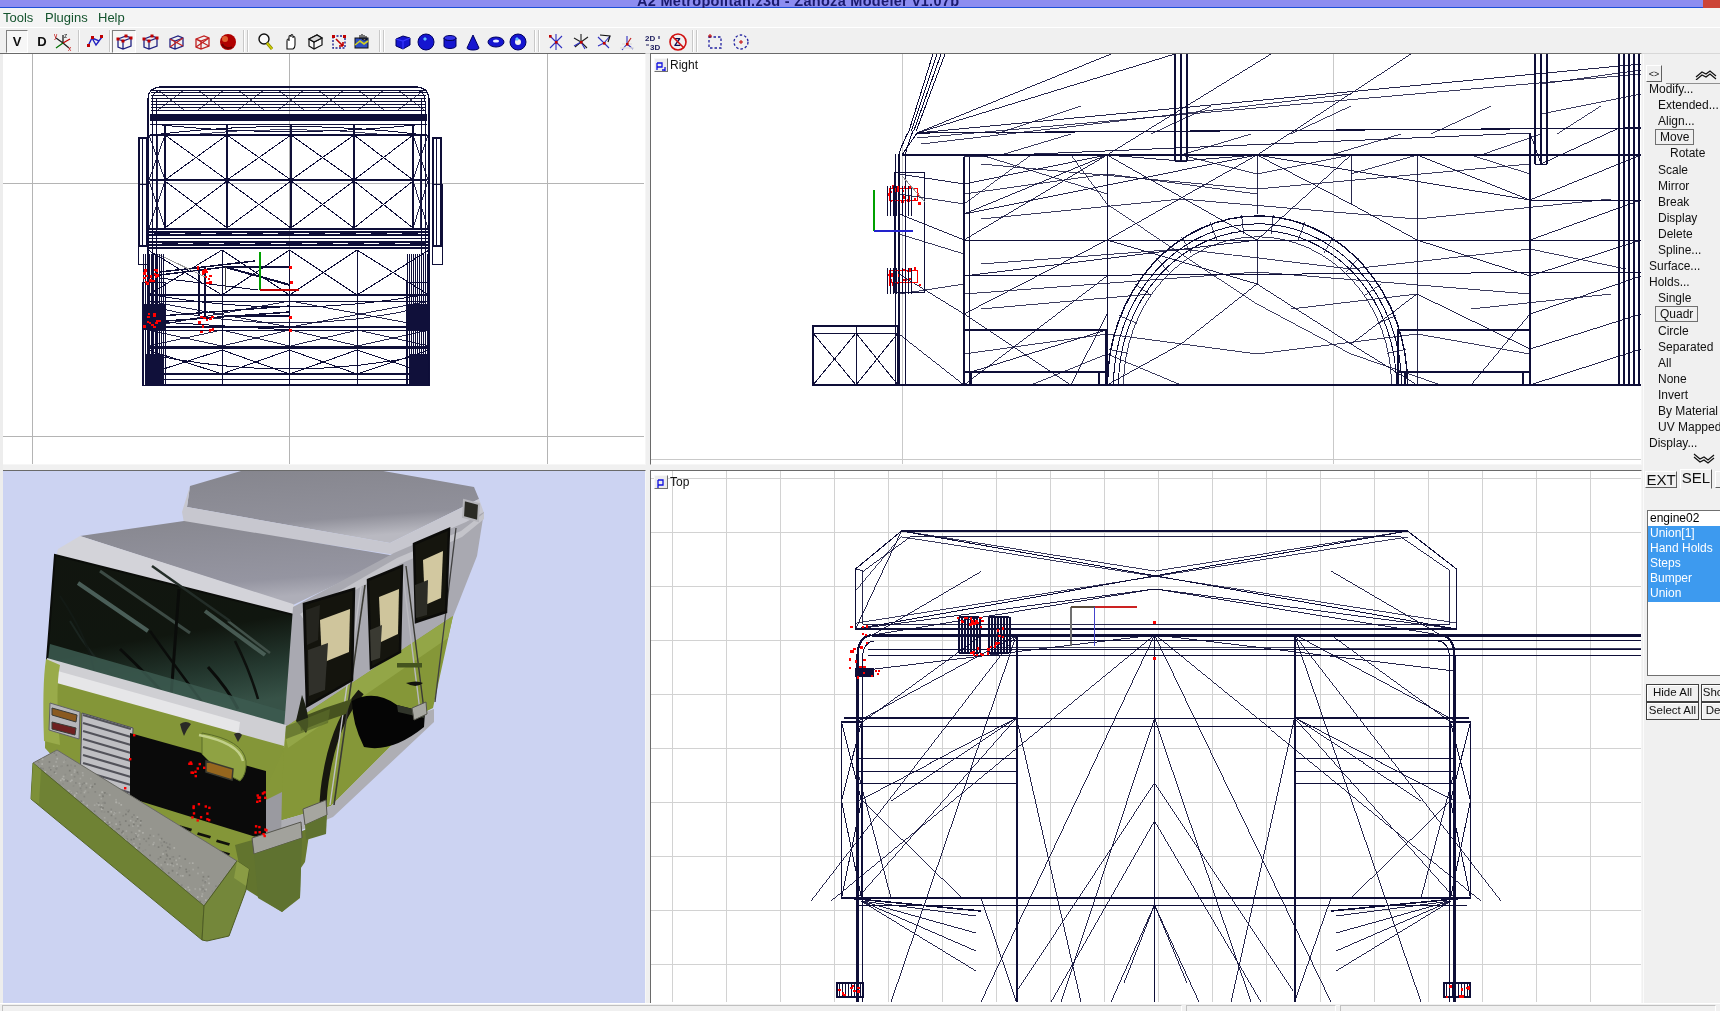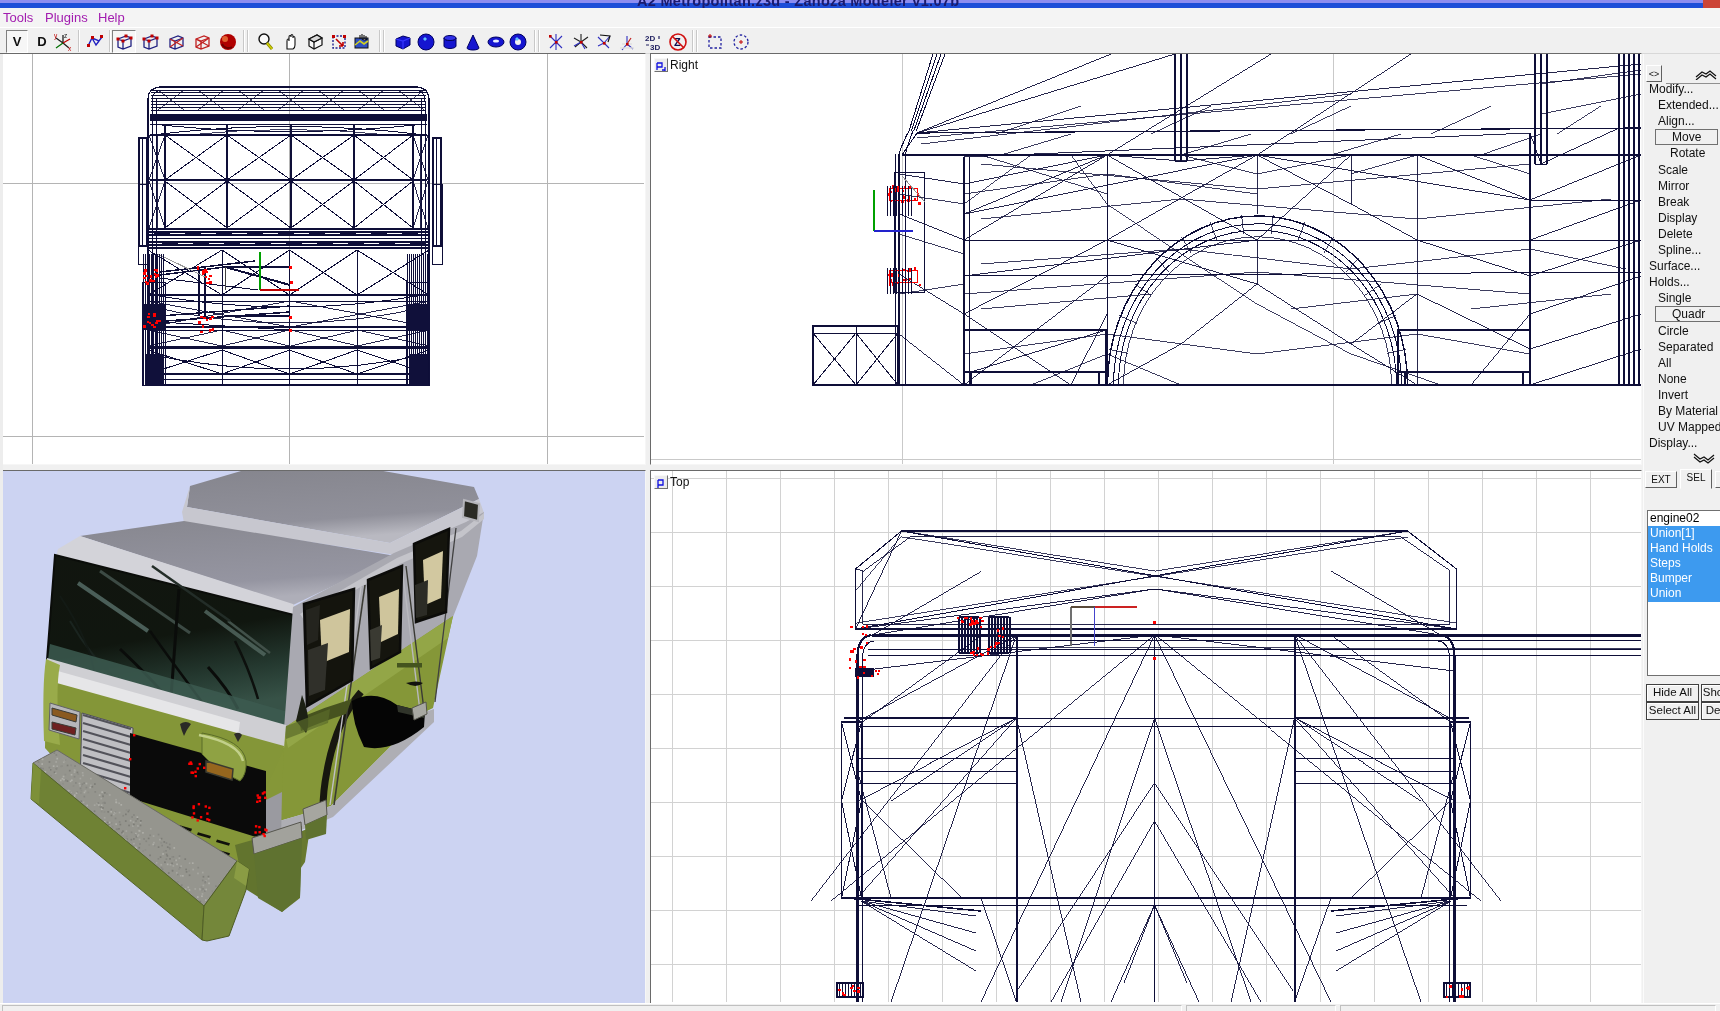--- a/index.html
+++ b/index.html
@@ -1,33 +1,33 @@
 <!DOCTYPE html>
 <html><head><meta charset="utf-8"><style>
 *{margin:0;padding:0;box-sizing:border-box}
 html,body{width:1720px;height:1011px;overflow:hidden;font-family:"Liberation Sans",sans-serif;background:#f0f0f0}
-#titlebar{position:absolute;left:0;top:0;width:1720px;height:8px;background:#8d8df0;border-bottom:5px solid #1d4ed8}
+#titlebar{position:absolute;left:0;top:0;width:1720px;height:8px;background:#8d8df0;border-bottom:1px solid #1d4ed8}
 #titlebar .ttext{position:absolute;left:637px;top:-7px;color:#1a1a6e;font-size:14.5px;font-weight:bold;letter-spacing:0.3px}
 #closebtn{position:absolute;right:0px;top:0;width:17px;height:8px;background:#cc4437}
-#menubar{position:absolute;left:0;top:8px;width:1720px;height:19px;background:#f4f4f4;color:#a21caf;font-size:13px}
+#menubar{position:absolute;left:0;top:8px;width:1720px;height:19px;background:#f4f4f4;color:#14532d;font-size:13px}
 #menubar span{position:absolute;top:2px}
 #toolbar{position:absolute;left:0;top:27px;width:1720px;height:27px;background:#f0f0f0;border-top:1px solid #ffffff;border-bottom:1px solid #d8d8d8}
 .tbtn{position:absolute;top:2px;height:23px;display:flex;align-items:center;justify-content:center}
 .tbtn.pressed{border:1px solid;border-color:#808080 #ffffff #ffffff #808080;background:#f6f6f6}
 .tlet{font-size:13px;font-weight:bold;color:#101010}
 .tsep{position:absolute;top:2px;width:2px;height:22px;border-left:1px solid #c8c8c8;border-right:1px solid #ffffff}
 .vp{position:absolute;background:#ffffff;border:1px solid;border-color:#6a6a6a #f6f6f6 #f6f6f6 #6a6a6a;overflow:hidden}
 .vplabel{position:absolute;left:3px;top:3px;height:15px;display:flex;align-items:center;z-index:5}
 .vplabel .ic{width:14px;height:14px;background:#ececec;border:1px solid;border-color:#f8f8f8 #707070 #707070 #f8f8f8;margin-right:2px;position:relative}
 .vplabel .tx{font-size:12px;color:#101010;background:rgba(255,255,255,0.0)}
 #sidebar{position:absolute;left:1643px;top:54px;width:77px;height:949px;background:#f0f0f0;border-left:1px solid #fbfbfb}
 .sitem{position:absolute;font-size:12px;color:#101010;white-space:nowrap}
-.sitem.boxed{border:1px solid #707070;padding:0 16px;margin-left:-3px;margin-top:-1px}
+.sitem.boxed{border:1px solid #707070;padding:0 4px;margin-left:-3px;margin-top:-1px}
 .sbtn{position:absolute;background:#f0f0f0;border:1px solid;border-color:#ffffff #606060 #606060 #ffffff;text-align:center;color:#101010}
-.stab{position:absolute;height:17px;background:#f0f0f0;border:1px solid;border-color:#ffffff #606060 #606060 #ffffff;font-size:10px;text-align:center;line-height:15px;color:#101010}
+.stab{position:absolute;height:17px;background:#f0f0f0;border:1px solid;border-color:#ffffff #606060 #606060 #ffffff;font-size:15px;text-align:center;line-height:15px;color:#101010}
 .stab.sel{height:20px;top:415px!important;border-bottom-color:#f0f0f0}
 .slist{position:absolute;left:3px;top:456px;width:76px;height:166px;background:#ffffff;border:1px solid #707070;overflow:hidden}
 .lrow{height:15.1px;font-size:12px;color:#000;padding-left:2px;white-space:nowrap}
 .lrow.selr{background:#3d9aef;color:#fff}
 .sbtn2{position:absolute;height:18px;background:#f0f0f0;border:1px solid #404040;box-shadow:inset 1px 1px 0 #ffffff;font-size:11.5px;text-align:center;line-height:14px;color:#101010;overflow:hidden;white-space:nowrap}
 #statusbar{position:absolute;left:0;top:1003px;width:1720px;height:8px;background:#f0f0f0;border-top:1px solid #ffffff}
 #statusbar .part{position:absolute;top:1px;height:7px;border:1px solid;border-color:#c0c0c0 #ffffff #ffffff #c0c0c0}
 </style></head>
 <body>
 <div id="titlebar">

